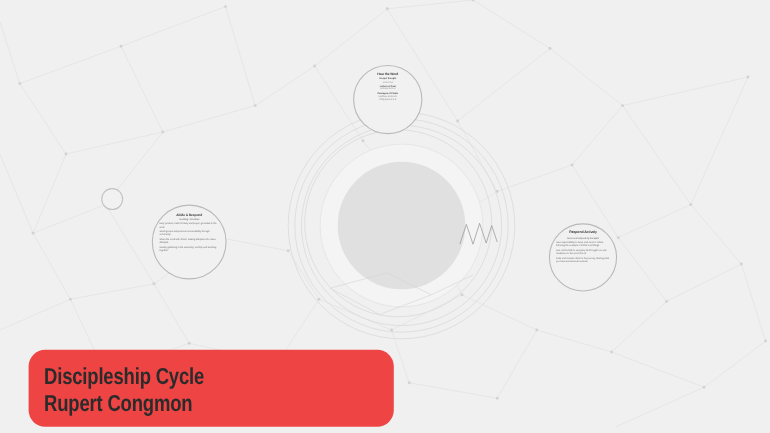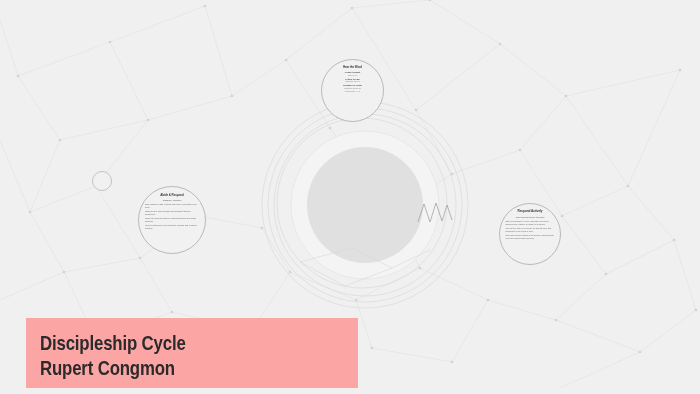--- a/index.html
+++ b/index.html
@@ -119,23 +119,24 @@
     box-sizing: border-box;
   }
 
   
   #banner {
     position: absolute;
     left: 26px;
     top: 318px;
     width: 332px;
     height: 70px;
-    background: #fca5a5;
+    background: #ef4444;
     box-sizing: border-box;
     padding: 12px 0 0 14px;
+    border-radius: 15px;
   }
   #banner .line {
     display: block;
     font-family: "Liberation Sans Narrow", "Liberation Sans", sans-serif;
     font-weight: bold;
     font-size: 21px;
     line-height: 25px;
     letter-spacing: -0.2px;
     color: #2b2b2b;
     transform: scaleX(0.80);

